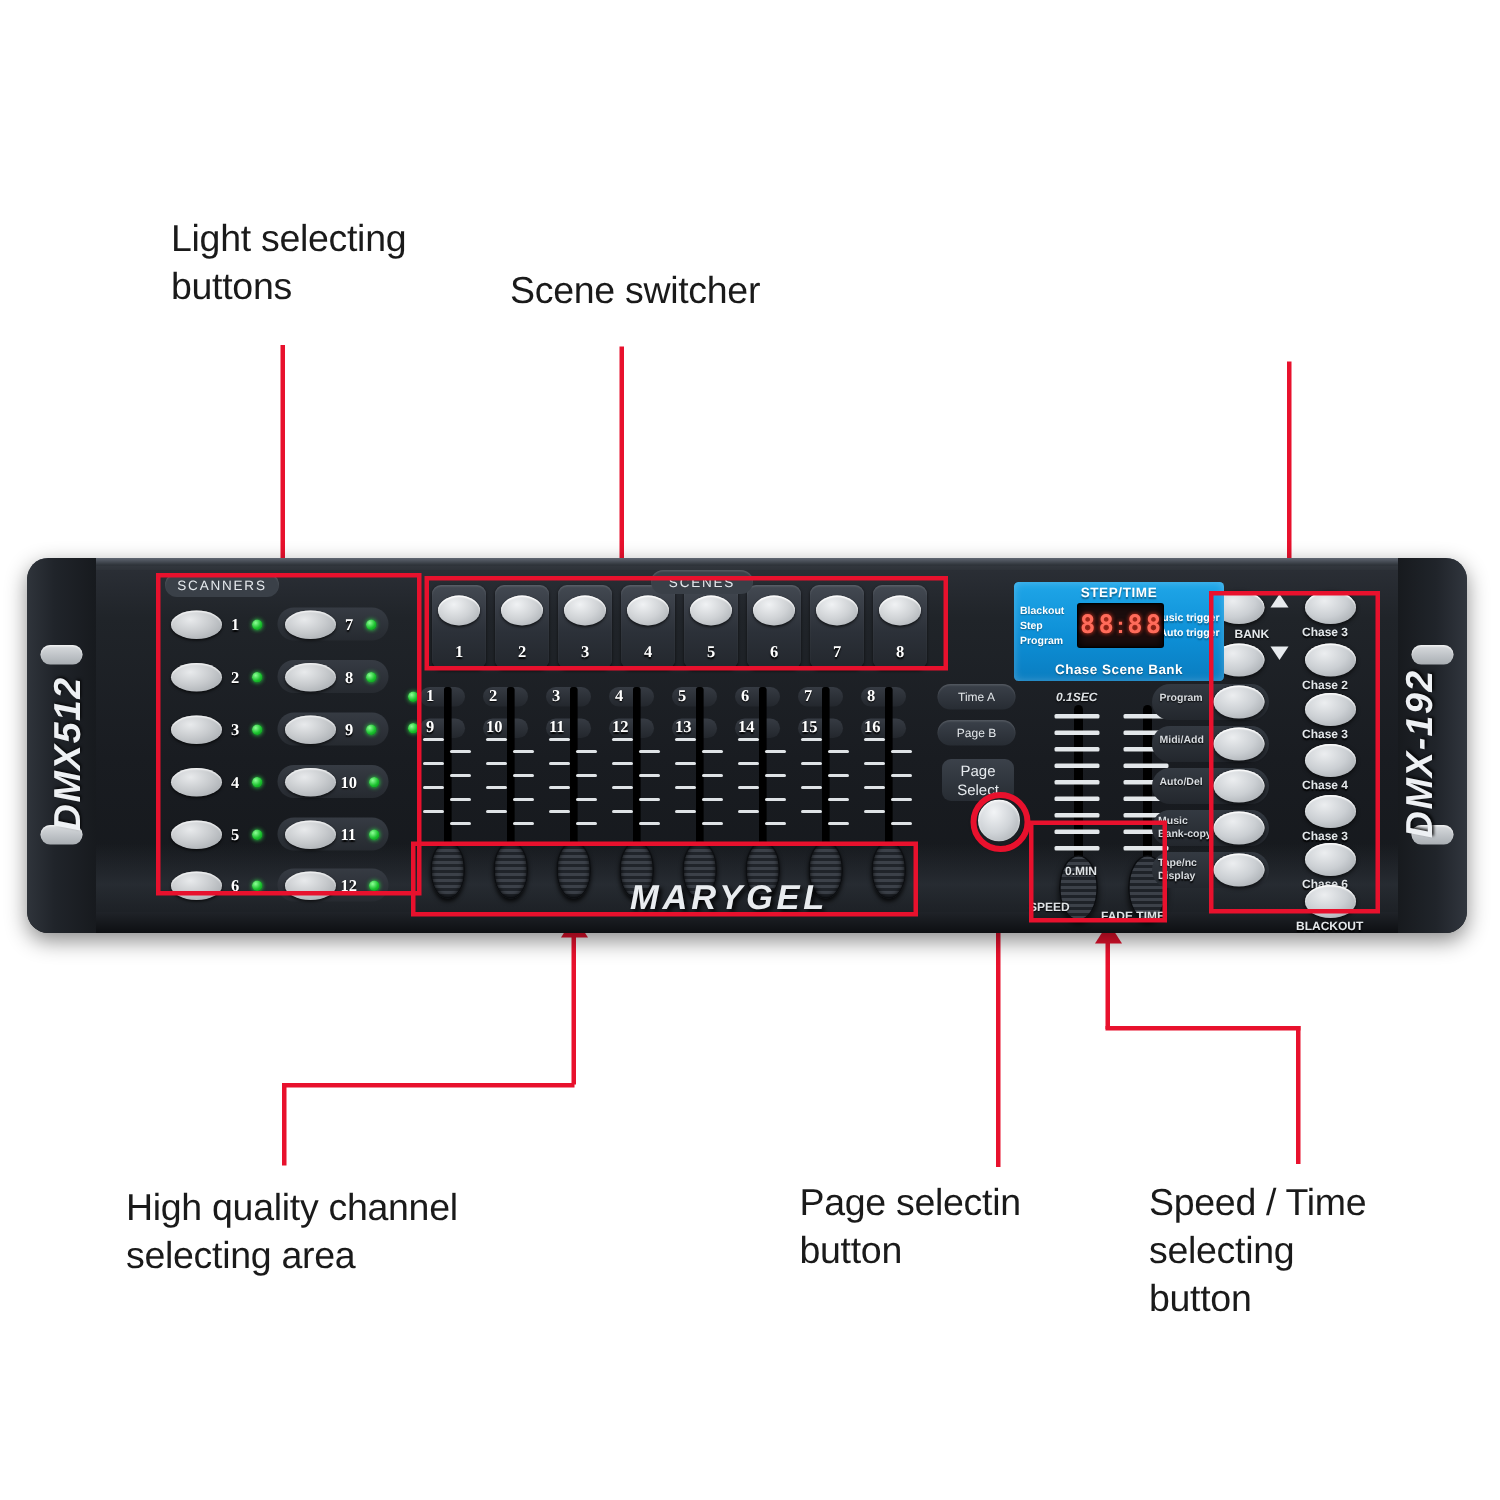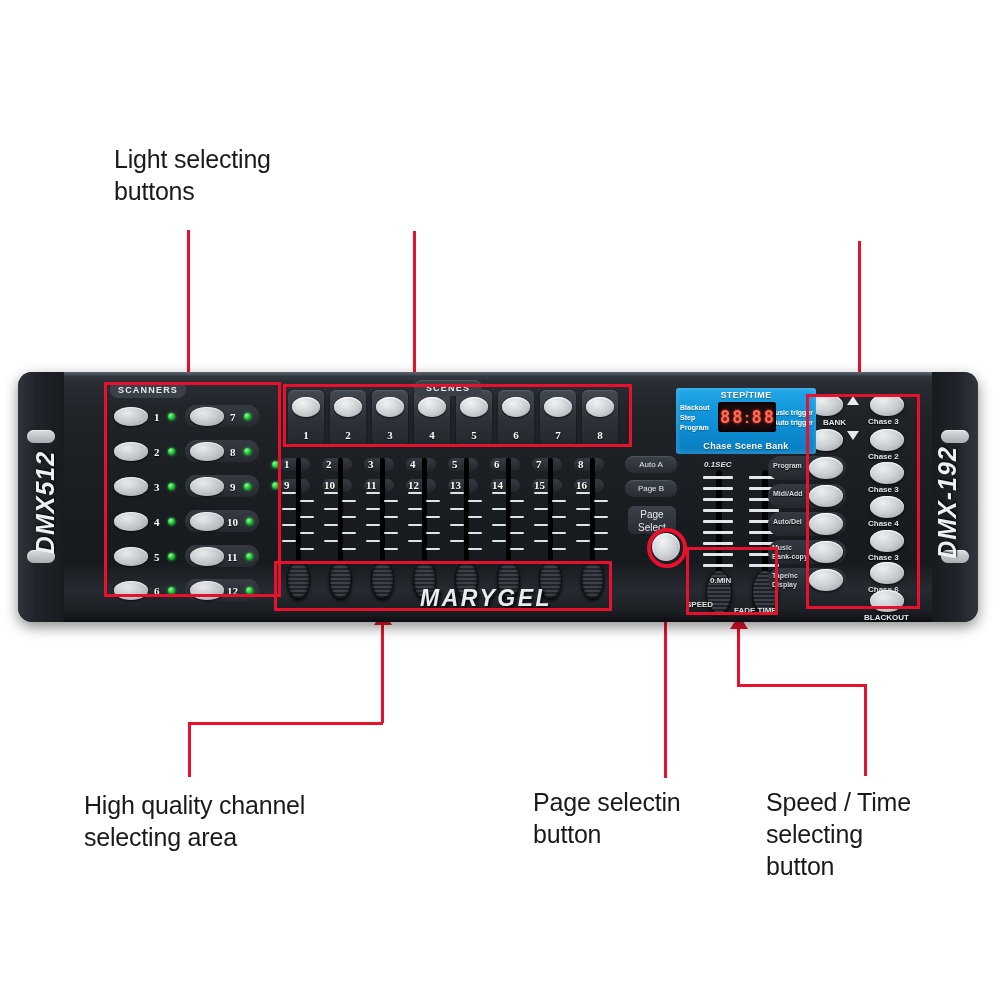--- a/index.html
+++ b/index.html
@@ -98,21 +98,21 @@
     font-family:"Liberation Sans", sans-serif;
     text-shadow: 1px 1px 2px rgba(0,0,0,.8);
     white-space:nowrap;
   }
   .ear-text.l{ left:-24px; top:116px; transform: rotate(-90deg); transform-origin:center; }
   .ear-text.r{ right:-26px; top:116px; transform: rotate(-90deg); transform-origin:center; }
 
   
   .pill{
     position:absolute; background:#3a4048; border-radius:10px;
-    color:#e6eaee; font-size:9px; font-weight:bold; letter-spacing:1.2px;
+    color:#e6eaee; font-size:9px; font-weight:normal; letter-spacing:1.2px;
     text-align:center; line-height:16px; height:16px;
     box-shadow: inset 0 1px 1px rgba(255,255,255,.14);
     z-index:6;
   }
 
   
   .scan-btn{
     position:absolute; width:34px; height:19px; border-radius:50%;
     background: radial-gradient(ellipse at 38% 32%, #e8eaec 0%, #c7cacd 48%, #9ea3a8 100%);
     box-shadow: 0 1px 2px rgba(0,0,0,.7), inset 0 1px 1px rgba(255,255,255,.7);
@@ -297,20 +297,21 @@
     z-index:8;
   }
 </style>
 </head>
 <body>
 
 <div id="stage">
 
   <div class="anno" style="left:114px; top:143px;">Light selecting
 buttons</div>
+  <div class="anno" style="left:340px; top:178px;">Scene switcher</div>
   <div class="anno" style="left:84px; top:789px;">High quality channel
 selecting area</div>
   <div class="anno" style="left:533px; top:786px;">Page selectin
 button</div>
   <div class="anno" style="left:766px; top:786px;">Speed / Time
 selecting button</div>
 
   <div class="lead vline" style="left:187px; top:230px; height:153px;"></div>
   <div class="arrow-down" style="left:180px; top:378px;"></div>
 
@@ -404,21 +405,21 @@
     <div class="scan-pod" style="left:167px; top:173px;"></div>
     <div class="scan-btn" style="left:172px; top:175px;"></div>
     <div class="scan-num" style="left:209px; top:179px;">11</div>
     <div class="led" style="left:228px; top:181px;"></div>
 
     <div class="scan-pod" style="left:167px; top:207px;"></div>
     <div class="scan-btn" style="left:172px; top:209px;"></div>
     <div class="scan-num" style="left:209px; top:213px;">12</div>
     <div class="led" style="left:228px; top:215px;"></div>
 
-    <div class="pill" style="left:396px; top:8px; width:68px;text-align:center;">SCENES</div>
+    <div class="pill" style="left:416px; top:8px; width:68px;text-align:center;">SCENES</div>
 
     <div class="scene-key" style="left:270px; top:18px;">
       <div class="cap"></div>
       <div class="lab">1</div>
     </div>
     <div class="scene-key" style="left:312px; top:18px;">
       <div class="cap"></div>
       <div class="lab">2</div>
     </div>
     <div class="scene-key" style="left:354px; top:18px;">
@@ -596,21 +597,21 @@
           <i></i>
           <i></i>
           <i></i>
           <i></i>
         </div>
       <div class="f-knob"></div>
     </div>
 
     <div id="brand">MARYGEL</div>
 
-    <div class="page-btn" style="left:607px; top:84px;">Auto A</div>
+    <div class="page-btn" style="left:607px; top:84px;">Time A</div>
     <div class="page-btn" style="left:607px; top:108px;">Page B</div>
     <div class="pagesel-lab" style="left:610px; top:134px; white-space:pre-line;">Page
 Select</div>
     <div class="pagesel-knob" style="left:631px; top:158px;"></div>
 
     <div id="lcdpanel">
       <div class="lcd-top">STEP/TIME</div>
       <div class="lcd-left" style="white-space:pre-line;">Blackout
 Step
 Program</div>

